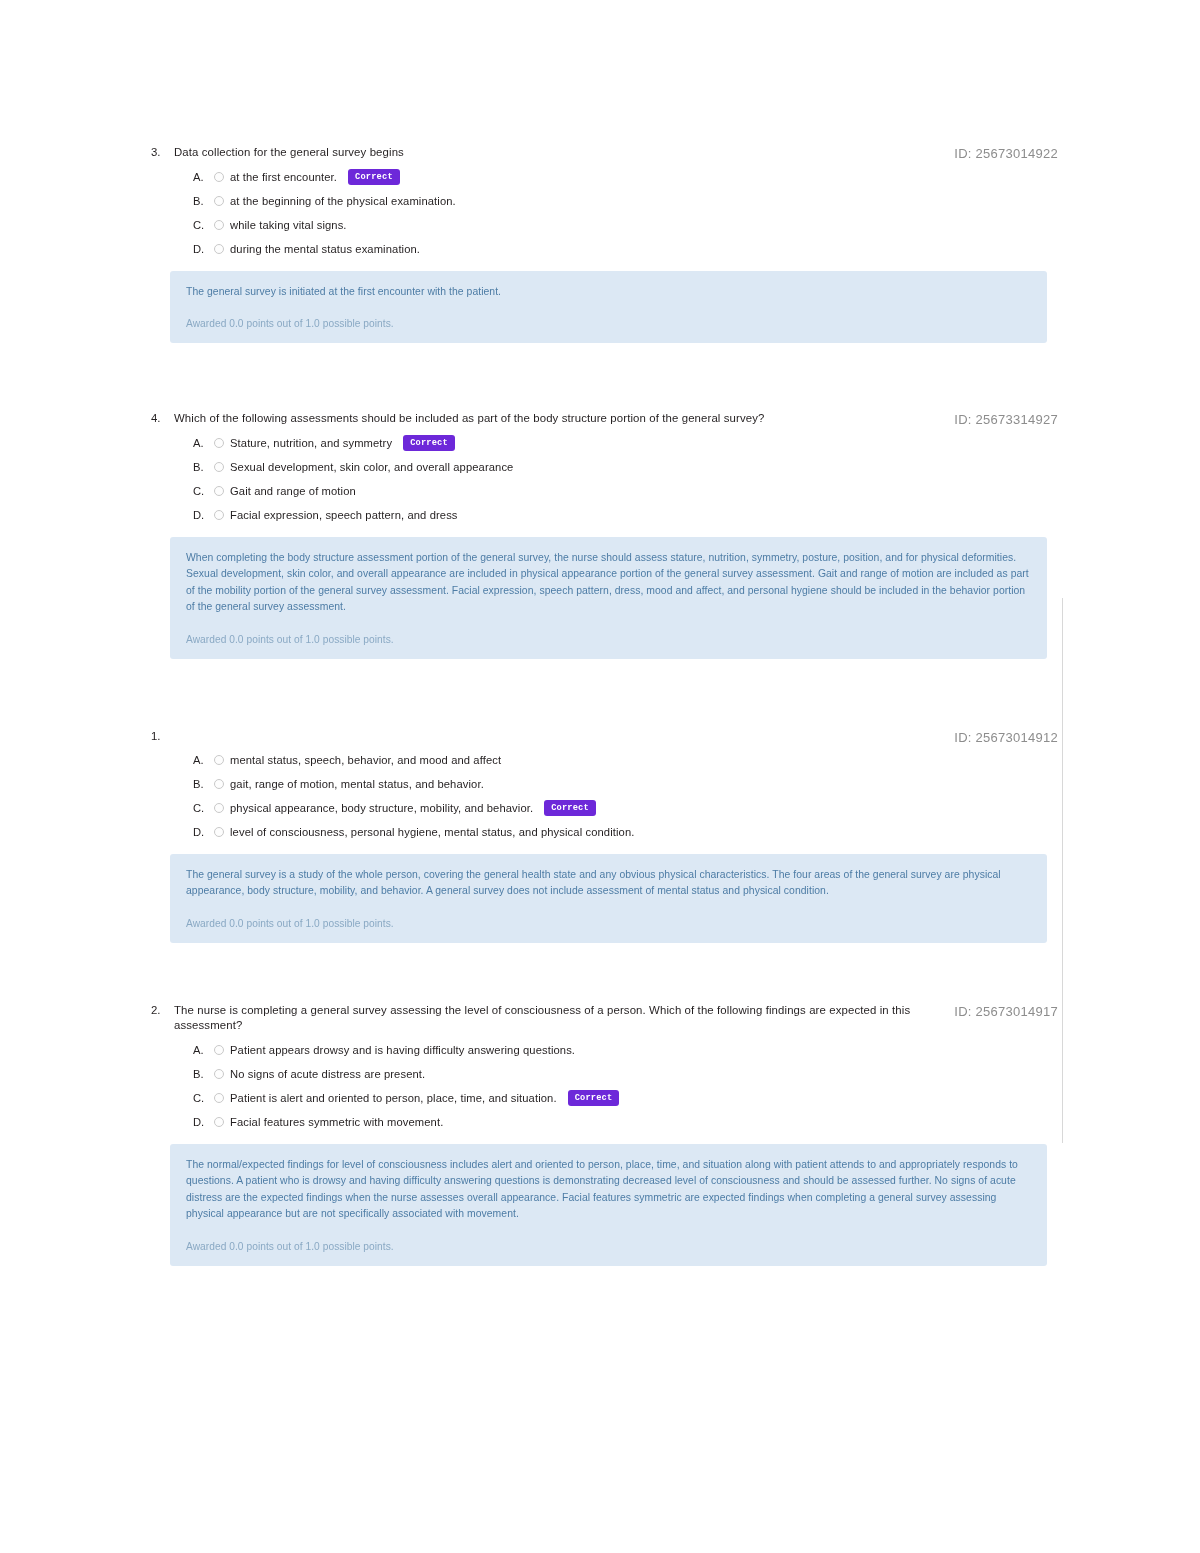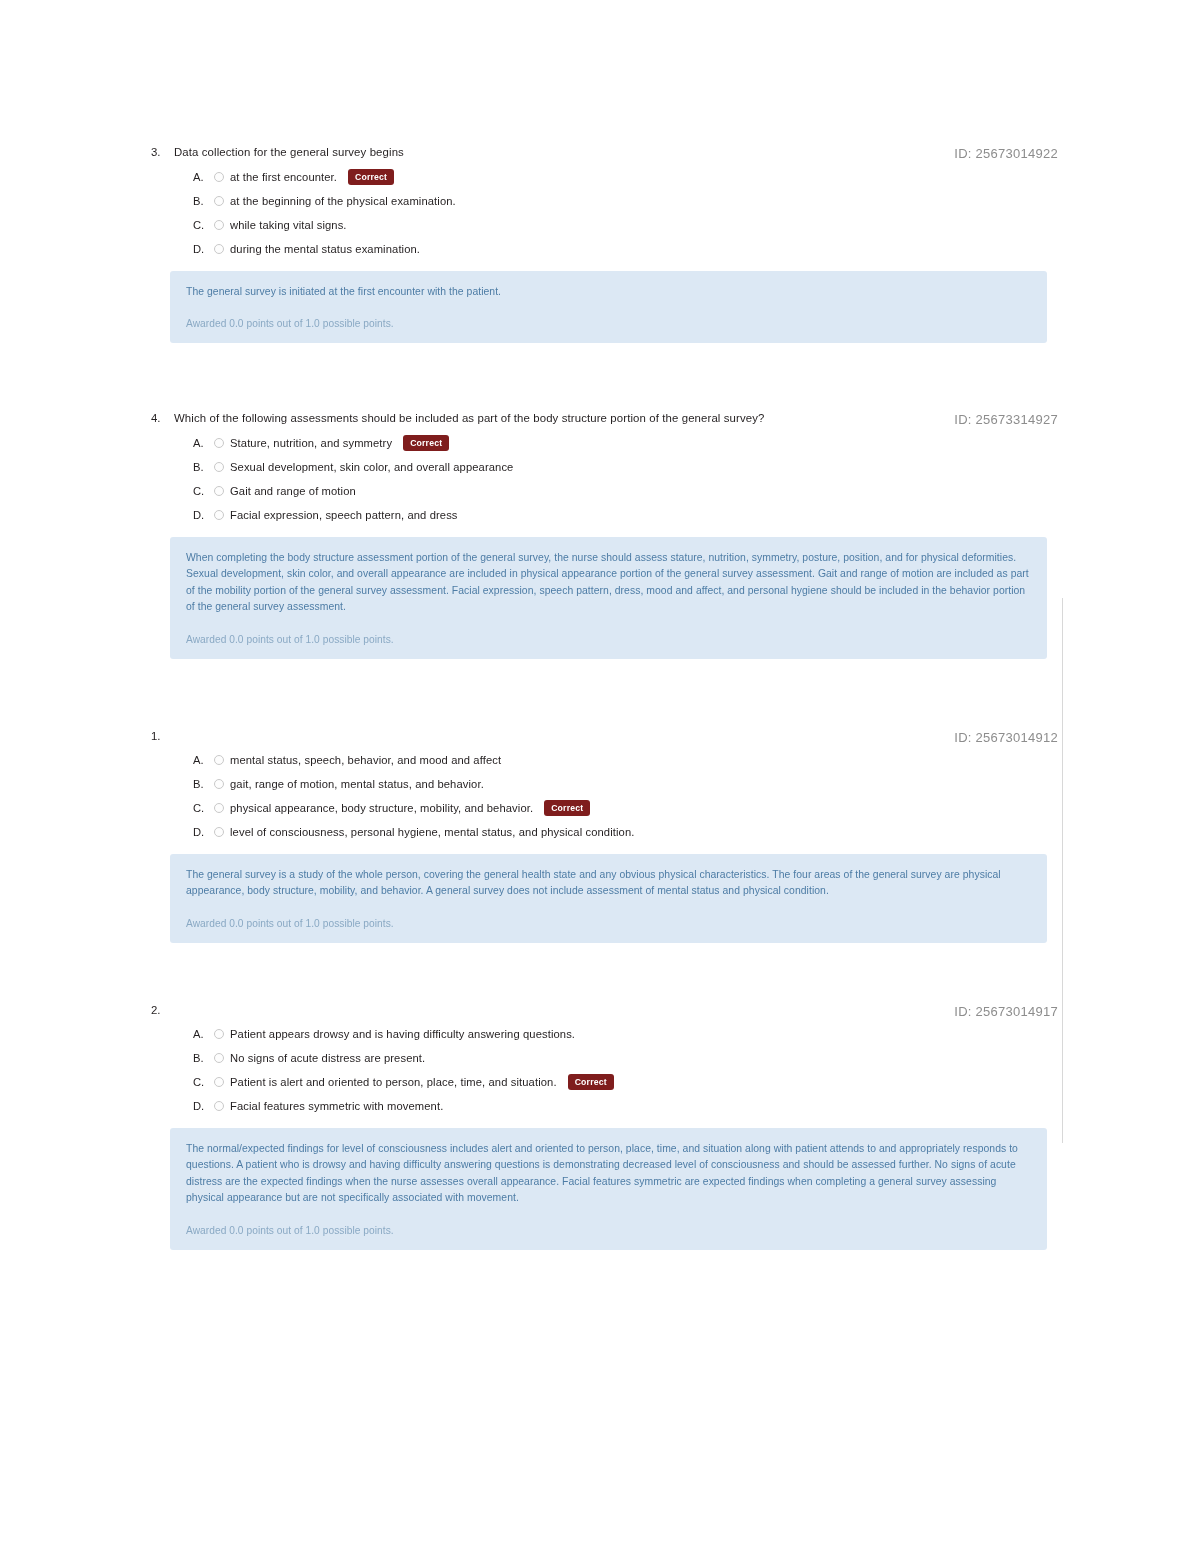--- a/index.html
+++ b/index.html
@@ -108,30 +108,31 @@
   }
   .opt-text {
     font-size: 11.2px;
     line-height: 15px;
     color: #231f20;
     letter-spacing: 0.01em;
   }
   .badge-correct {
     display: inline-block;
     margin-left: 11px;
-    background: #7f1d1d;
+    background: #6d28d9;
     color: #ffffff;
     font-size: 8.7px;
     font-weight: bold;
     line-height: 1;
     padding: 4px 7px 4px 7px;
     border-radius: 3px;
     letter-spacing: 0.02em;
     vertical-align: middle;
     white-space: nowrap;
+    font-family: Liberation Mono, monospace;
   }
 
   
   .rationale {
     margin-top: 11px;
     margin-left: 22px;
     width: 877px;
     background: #dce8f4;
     border-radius: 3px;
     padding: 13px 16px 12px 16px;
@@ -284,20 +285,21 @@
         <div class="rationale-text">The general survey is a study of the whole person, covering the general health state and any obvious physical characteristics. The four areas of the general survey are physical appearance, body structure, mobility, and behavior. A general survey does not include assessment of mental status and physical condition.</div>
         <div class="rationale-points">Awarded 0.0 points out of 1.0 possible points.</div>
       </div>
     </div>
 
     <div class="spacer-lg"></div>
 
     <div class="question-block">
       <div class="q-head">
         <div class="q-num">2.</div>
+        <div class="q-text">The nurse is completing a general survey assessing the level of consciousness of a person. Which of the following findings are expected in this assessment?</div>
         <div class="q-id">ID: 25673014917</div>
       </div>
       <div class="options">
         <div class="option-row">
           <span class="opt-letter">A.</span>
           <span class="opt-radio"></span>
           <span class="opt-text">Patient appears drowsy and is having difficulty answering questions.</span>
         </div>
         <div class="option-row">
           <span class="opt-letter">B.</span>

